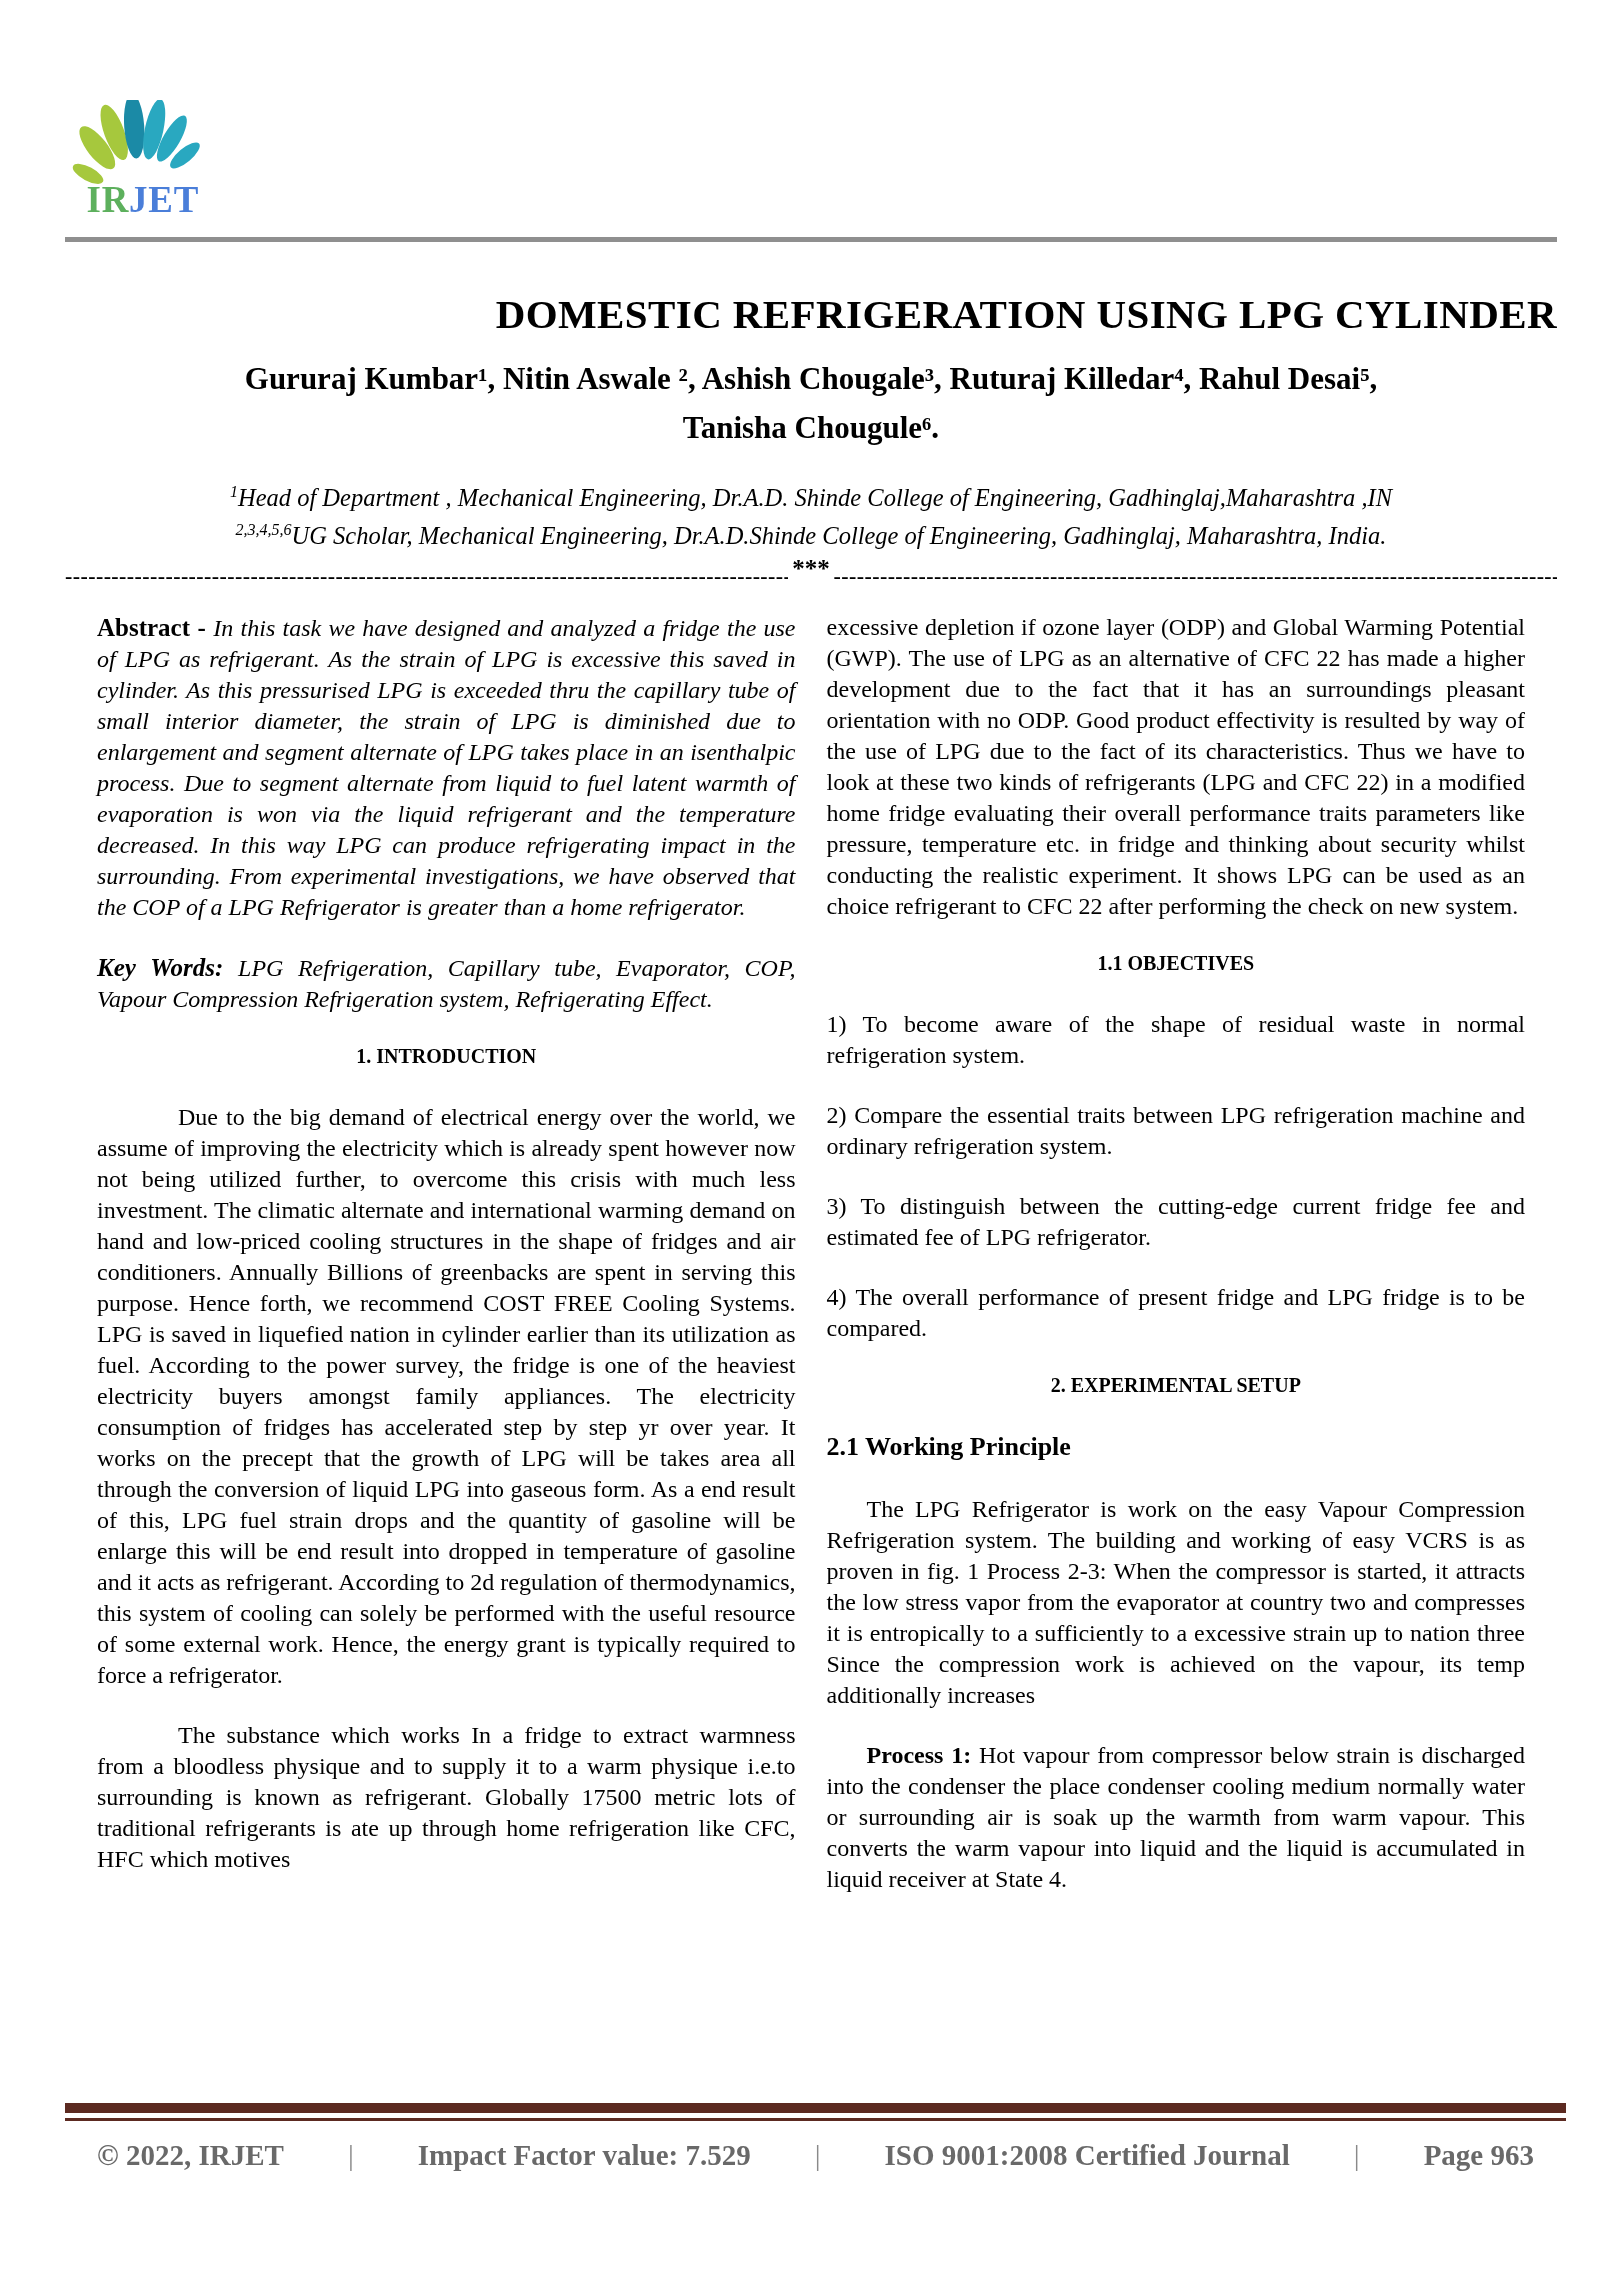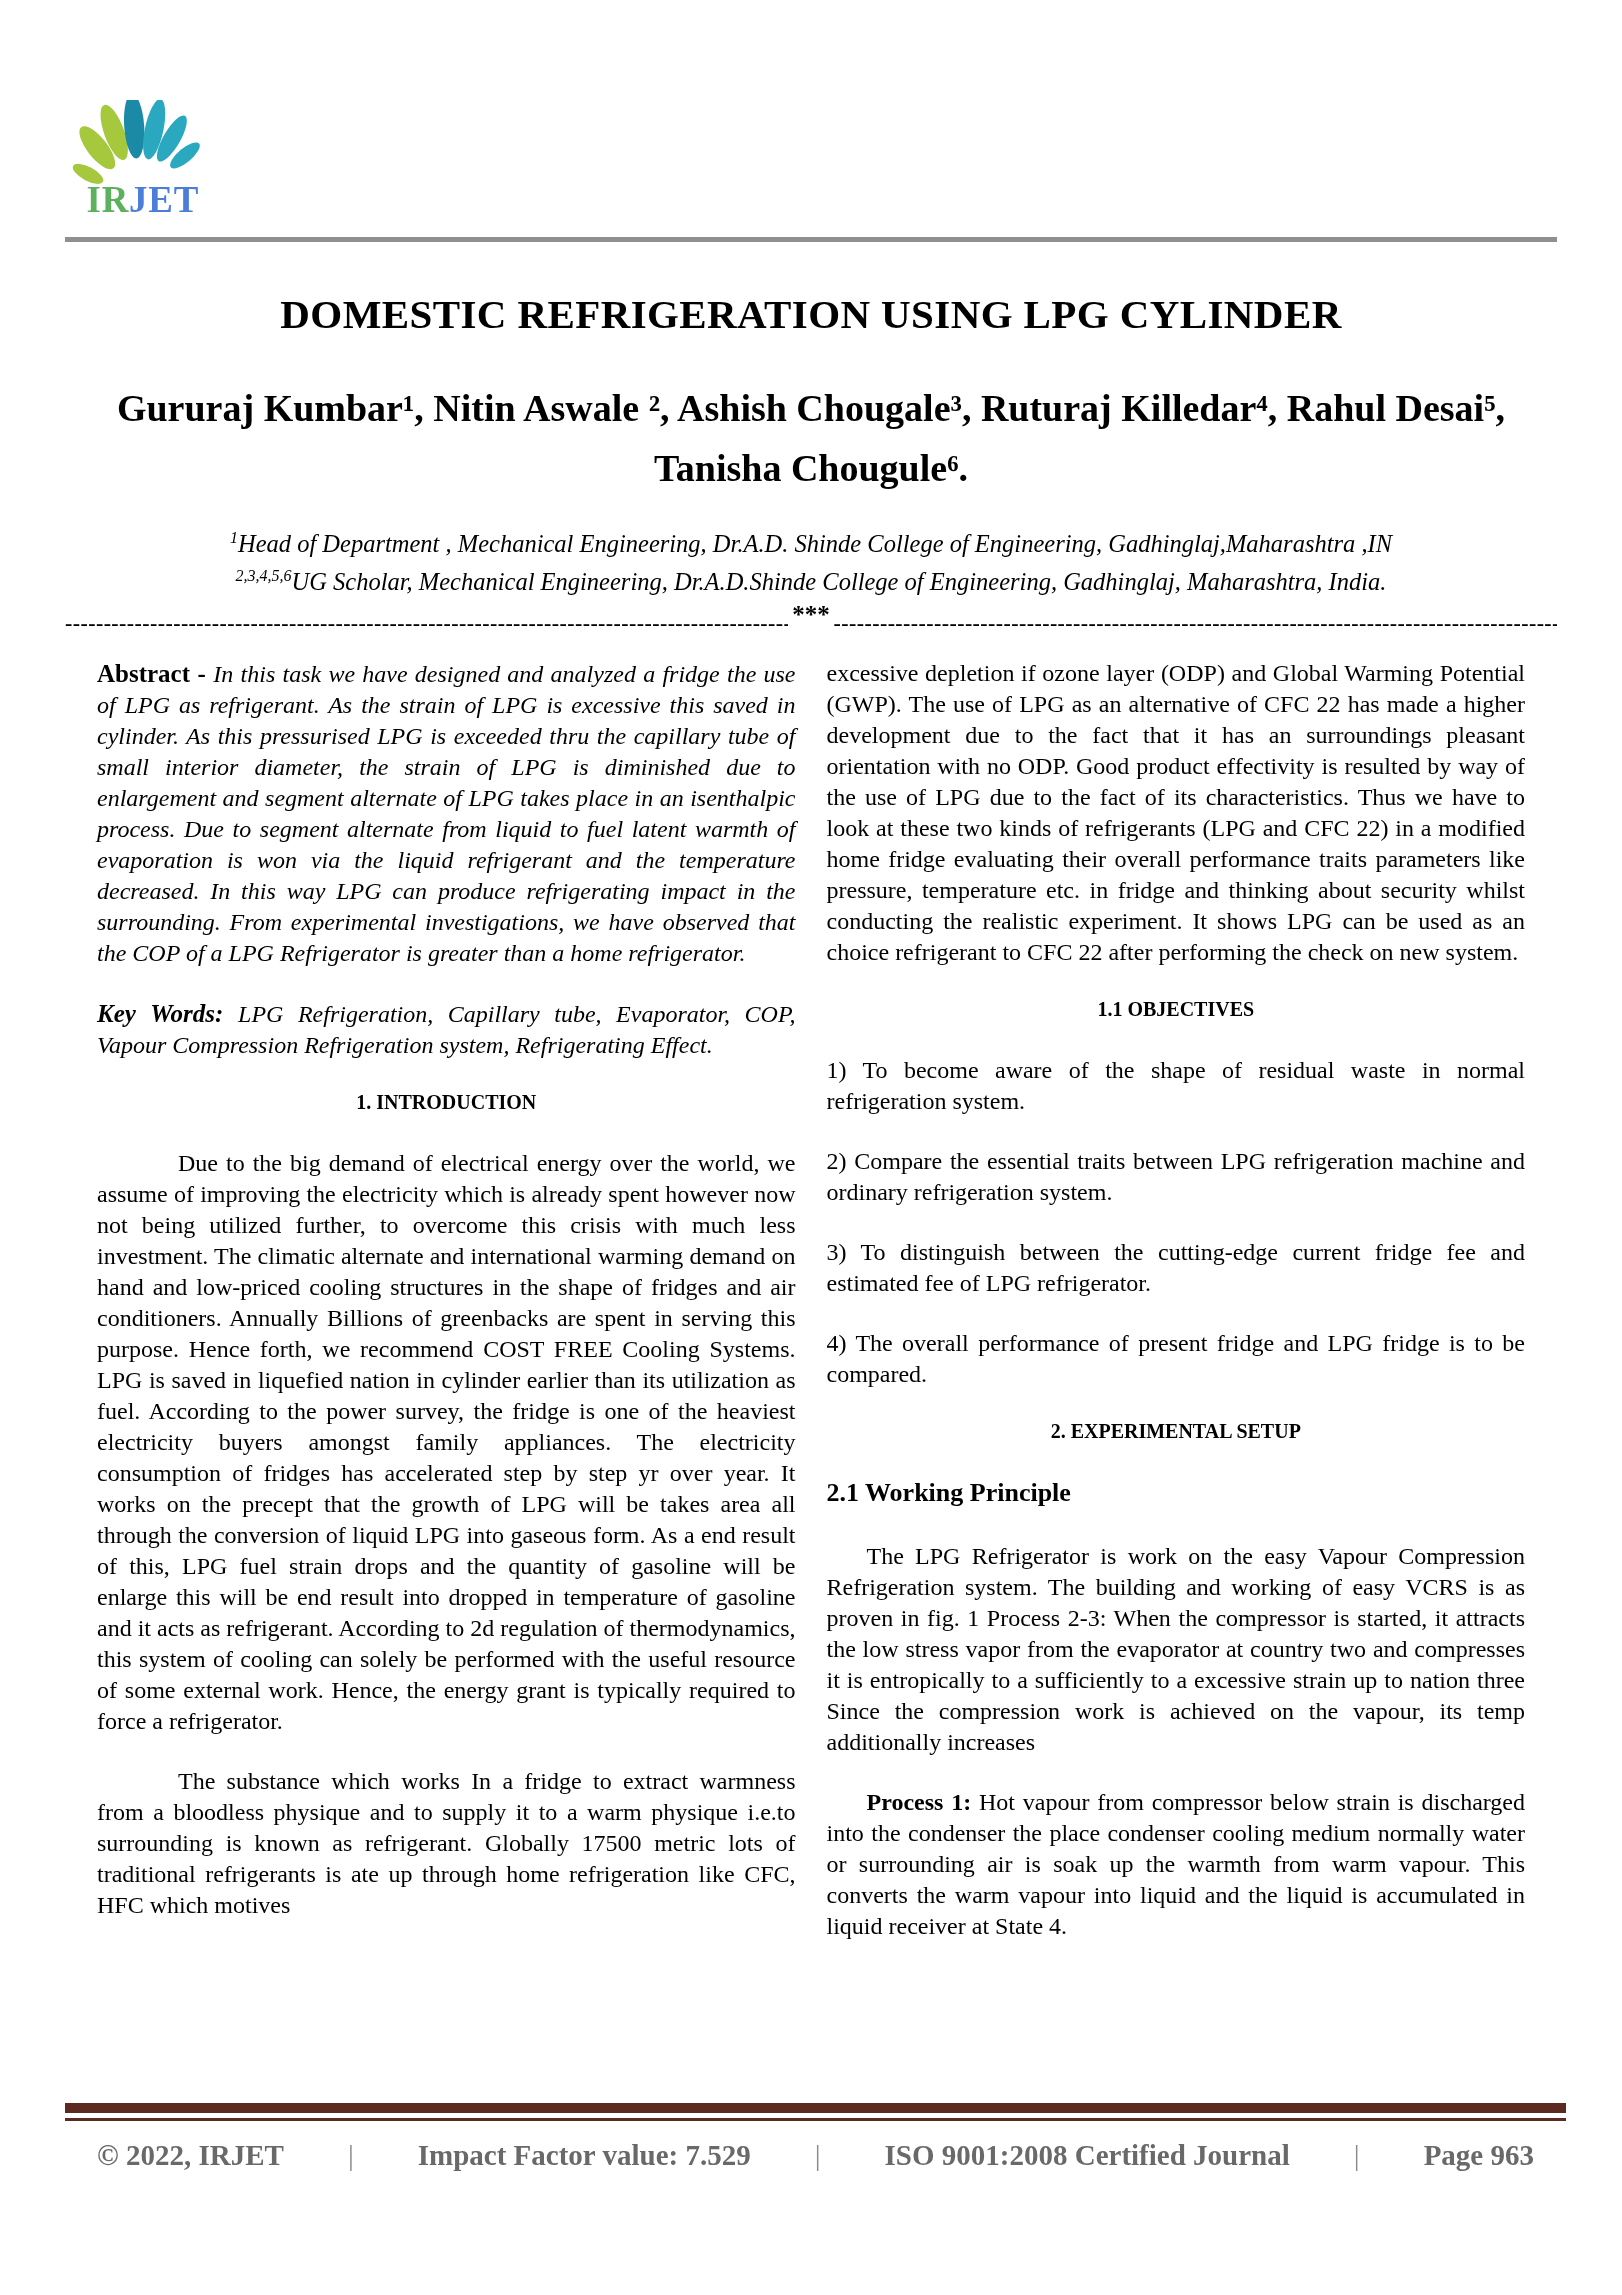--- a/index.html
+++ b/index.html
@@ -12,22 +12,22 @@
   .header { display:flex; align-items:flex-start; gap:14px; }
   .logo-svg { width:163px; height:117px; flex:0 0 auto; }
   .header-text { flex:1; display:flex; flex-direction:column; gap:10.7px; padding-top:17px; }
   .hrow { display:flex; align-items:baseline; justify-content:space-between; }
   .journal-title { font-weight:bold; font-size:30px; letter-spacing:-0.4px; }
   .issn { font-weight:bold; font-size:28px; }
   .volume { font-weight:bold; font-size:28px; color:#7f7f7f; }
   .website { font-weight:bold; font-size:28px; }
   .header-rule { height:4.6px; background:#8f8f8f; margin-top:20px; }
   
-  .paper-title { margin-top:48px; text-align:center; font-size:41px; font-weight:bold; letter-spacing:0.4px; }
-  .authors { margin-top:40px; text-align:center; font-size:38px; font-weight:bold; line-height:1.6; }
+  .paper-title { margin-top:48px; text-align:right; font-size:41px; font-weight:bold; letter-spacing:0.4px; }
+  .authors { margin-top:16px; text-align:center; font-size:31px; font-weight:bold; line-height:1.6; }
   .affiliations { margin-top:26px; text-align:center; font-style:italic; font-size:24.5px; line-height:1.55; }
   .affiliations sup { font-size:16px; }
   
   .separator { display:flex; align-items:center; margin-top:7.7px; font-weight:bold; font-size:22px; }
   .dashes { flex:1; overflow:hidden; white-space:nowrap; letter-spacing:0.4px; }
   .stars { position:relative; top:-7.7px; padding:0 3.8px; font-size:25px; }
   
   .columns { display:flex; gap:31px; margin-top:21.5px; padding:0 32px; }
   .col { flex:1; font-size:24px; line-height:31px; text-align:justify; }
   .col p { margin:0 0 29px 0; }

